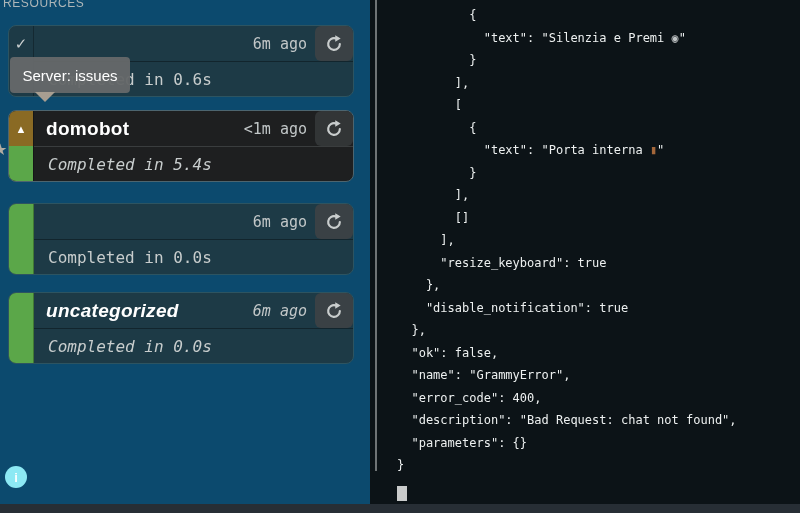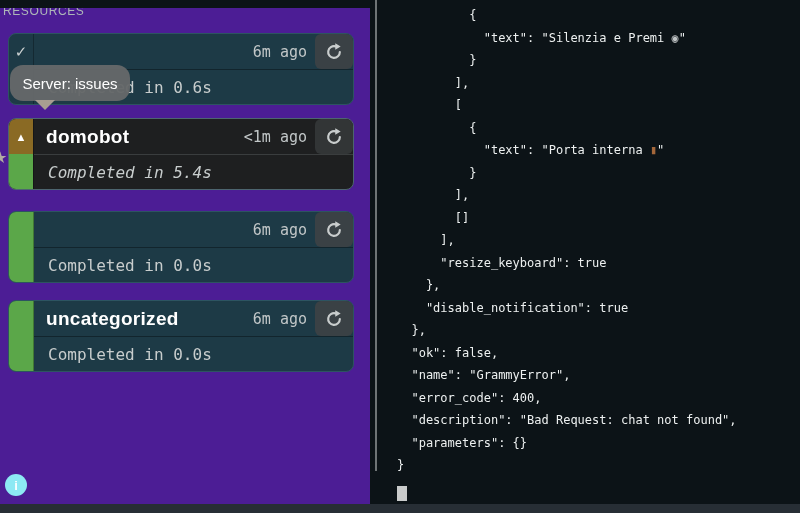--- a/index.html
+++ b/index.html
@@ -1,21 +1,21 @@
 <!DOCTYPE html>
 <html><head>
 <meta charset="utf-8">
 <style>
   html,body{margin:0;padding:0;}
   body{
     width:800px;height:513px;position:relative;overflow:hidden;
     background:#0c1317;font-family:"Liberation Sans",sans-serif;
   }
   
-  .sidebar{position:absolute;left:0;top:8px;width:370px;height:504px;background:#4c1d95;overflow:hidden;}
+  .sidebar{position:absolute;left:0;top:0;width:370px;height:504px;background:#0c4a6e;overflow:hidden;}
   .resources-header{position:absolute;left:3px;top:-4px;font-size:12px;color:#adb6b8;letter-spacing:.6px;}
   .card{position:absolute;left:8px;width:346px;height:72px;box-sizing:border-box;
         background:#1d3a46;border:1px solid #2d5461;border-radius:8px;}
   .card.selected{background:#1e1f20;border-color:#4d656f;}
   .lcol{position:absolute;left:0;top:0;width:25px;height:70px;border-radius:7px 0 0 7px;overflow:hidden;
         border-right:1px solid rgba(0,0,0,.28);box-sizing:border-box;}
   .lcol.green{background:#5ba749;}
   .lcol .half-top{height:35px;display:flex;align-items:center;justify-content:center;}
   .lcol .half-bottom{height:35px;}
   .half-top.amber{background:#8a6a24;}
@@ -28,21 +28,21 @@
   .card.selected .row2{border-top-color:#3a3d3e;font-style:italic;}
   .res-name{font-weight:bold;font-size:19px;color:#ffffff;padding-left:12px;letter-spacing:.3px;white-space:nowrap;}
   .res-time{margin-left:auto;font-family:"DejaVu Sans Mono",monospace;font-size:15px;color:#c2c7c8;
             padding-right:8px;white-space:nowrap;}
   .refresh-btn{width:38px;height:35px;flex:none;background:#3a4145;border-radius:6px 7px 6px 6px;
                display:flex;align-items:center;justify-content:center;}
   .card.selected .refresh-btn{background:#323536;}
   .status-text{font-family:"DejaVu Sans Mono",monospace;font-size:16px;color:#c8cdcd;white-space:pre;}
   
   .tooltip{position:absolute;left:10px;top:57px;width:120px;height:36px;background:rgba(101,104,105,.96);
-           border-radius:13px;color:#fff;font-size:15px;display:flex;align-items:center;justify-content:center;z-index:6;}
+           border-radius:4px;color:#fff;font-size:15px;display:flex;align-items:center;justify-content:center;z-index:6;}
   .tooltip-arrow{position:absolute;left:35px;top:92px;width:0;height:0;z-index:6;
            border-left:10px solid transparent;border-right:10px solid transparent;border-top:10px solid #a89e91;}
   .star{position:absolute;left:-7px;top:142px;color:#b2aca2;font-size:16px;line-height:16px;z-index:2;}
   .info-btn{position:absolute;left:5px;top:466px;width:22px;height:22px;border-radius:50%;
             background:#8de9f4;color:#fbffff;font-size:13px;font-weight:bold;
             display:flex;align-items:center;justify-content:center;}
   
   .logpane{position:absolute;left:370px;top:0;width:430px;height:504px;background:#0c1317;}
   .vline{position:absolute;left:5px;top:0;width:2px;height:471px;background:#6f7476;}
   .logtext{position:absolute;left:27px;top:4px;font-family:"DejaVu Sans Mono",monospace;
@@ -110,21 +110,21 @@
           <path d="M 13.8 5.3 A 7 7 0 1 0 19 12" fill="none" stroke="#c9cdcd" stroke-width="2.6" stroke-linecap="round"></path>
           <polygon points="13.5,1.5 20,5.4 13.5,9.3" fill="#c9cdcd"></polygon>
         </svg>
       </div>
     </div>
     <div class="row2">
       <span class="status-text">Completed in 0.0s</span>
     </div>
   </div>
 
-  <div class="card" style="top:292px;">
+  <div class="card" style="top:292px;font-style:italic;">
     <div class="lcol green"></div>
     <div class="row1">
       <span class="res-name">uncategorized</span>
       <span class="res-time">6m ago</span>
       <div class="refresh-btn">
         <svg width="20" height="20" viewBox="0 0 24 24">
           <path d="M 13.8 5.3 A 7 7 0 1 0 19 12" fill="none" stroke="#c9cdcd" stroke-width="2.6" stroke-linecap="round"></path>
           <polygon points="13.5,1.5 20,5.4 13.5,9.3" fill="#c9cdcd"></polygon>
         </svg>
       </div>

